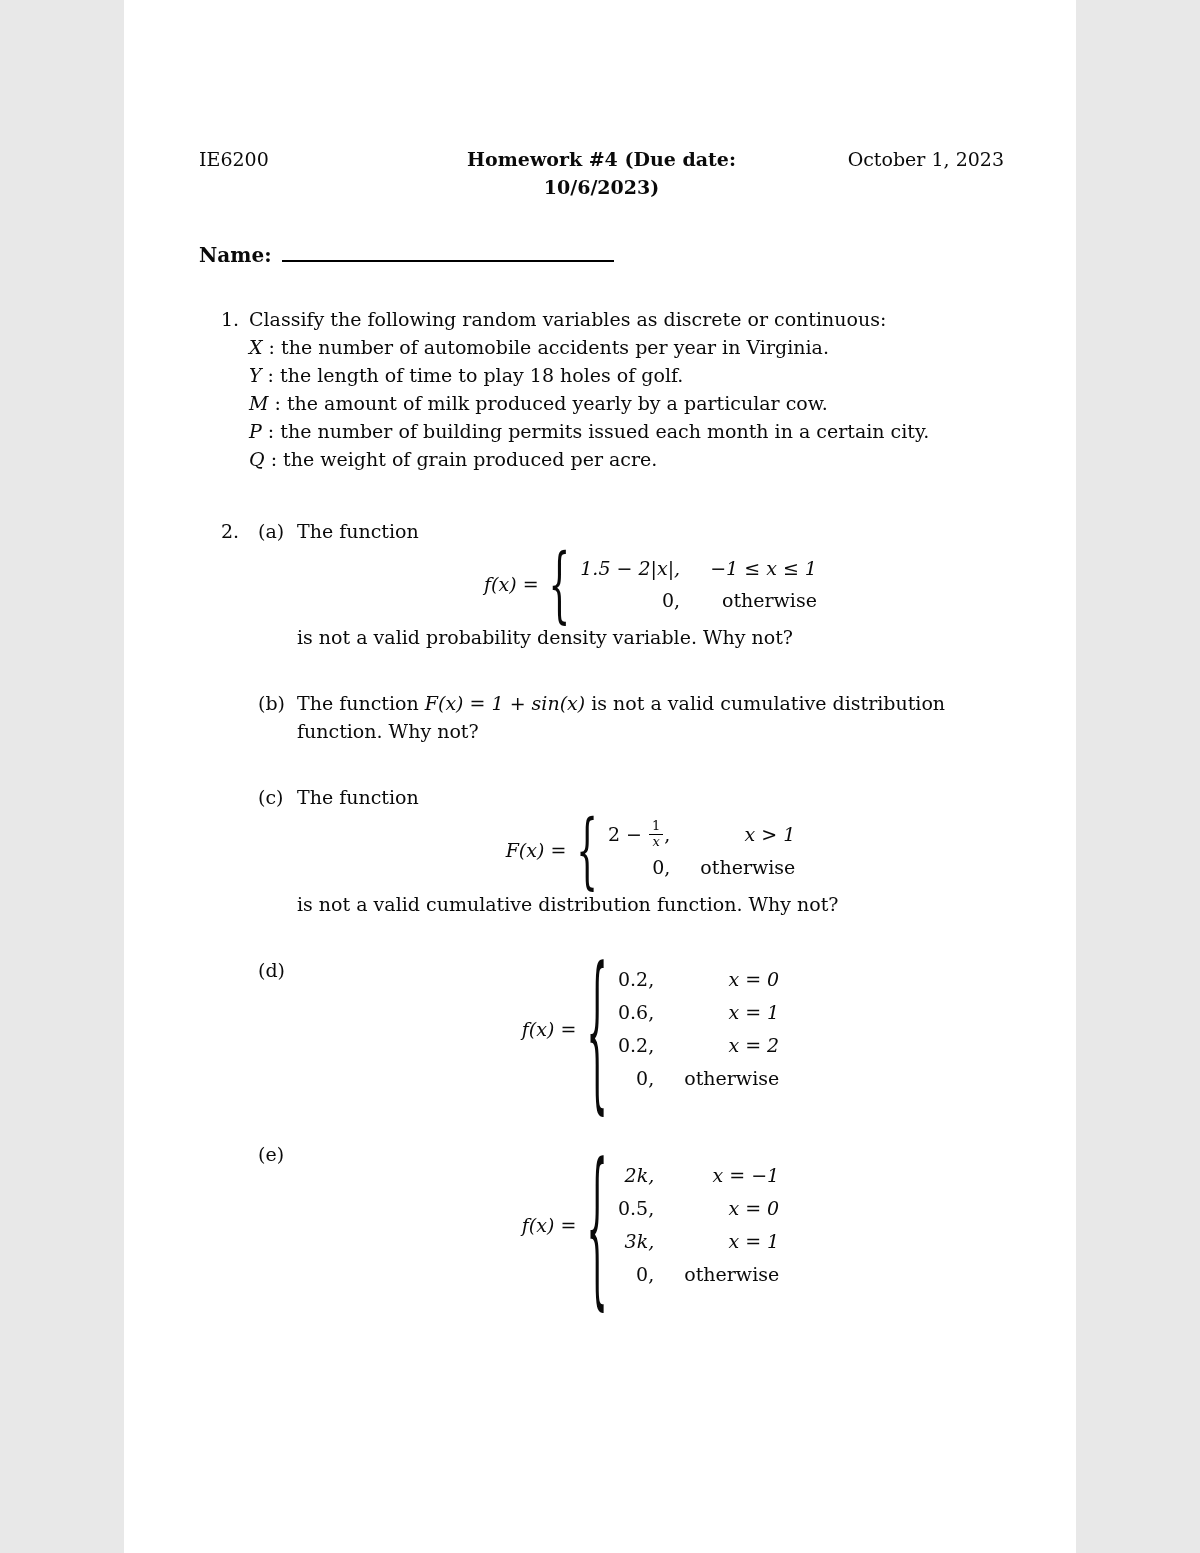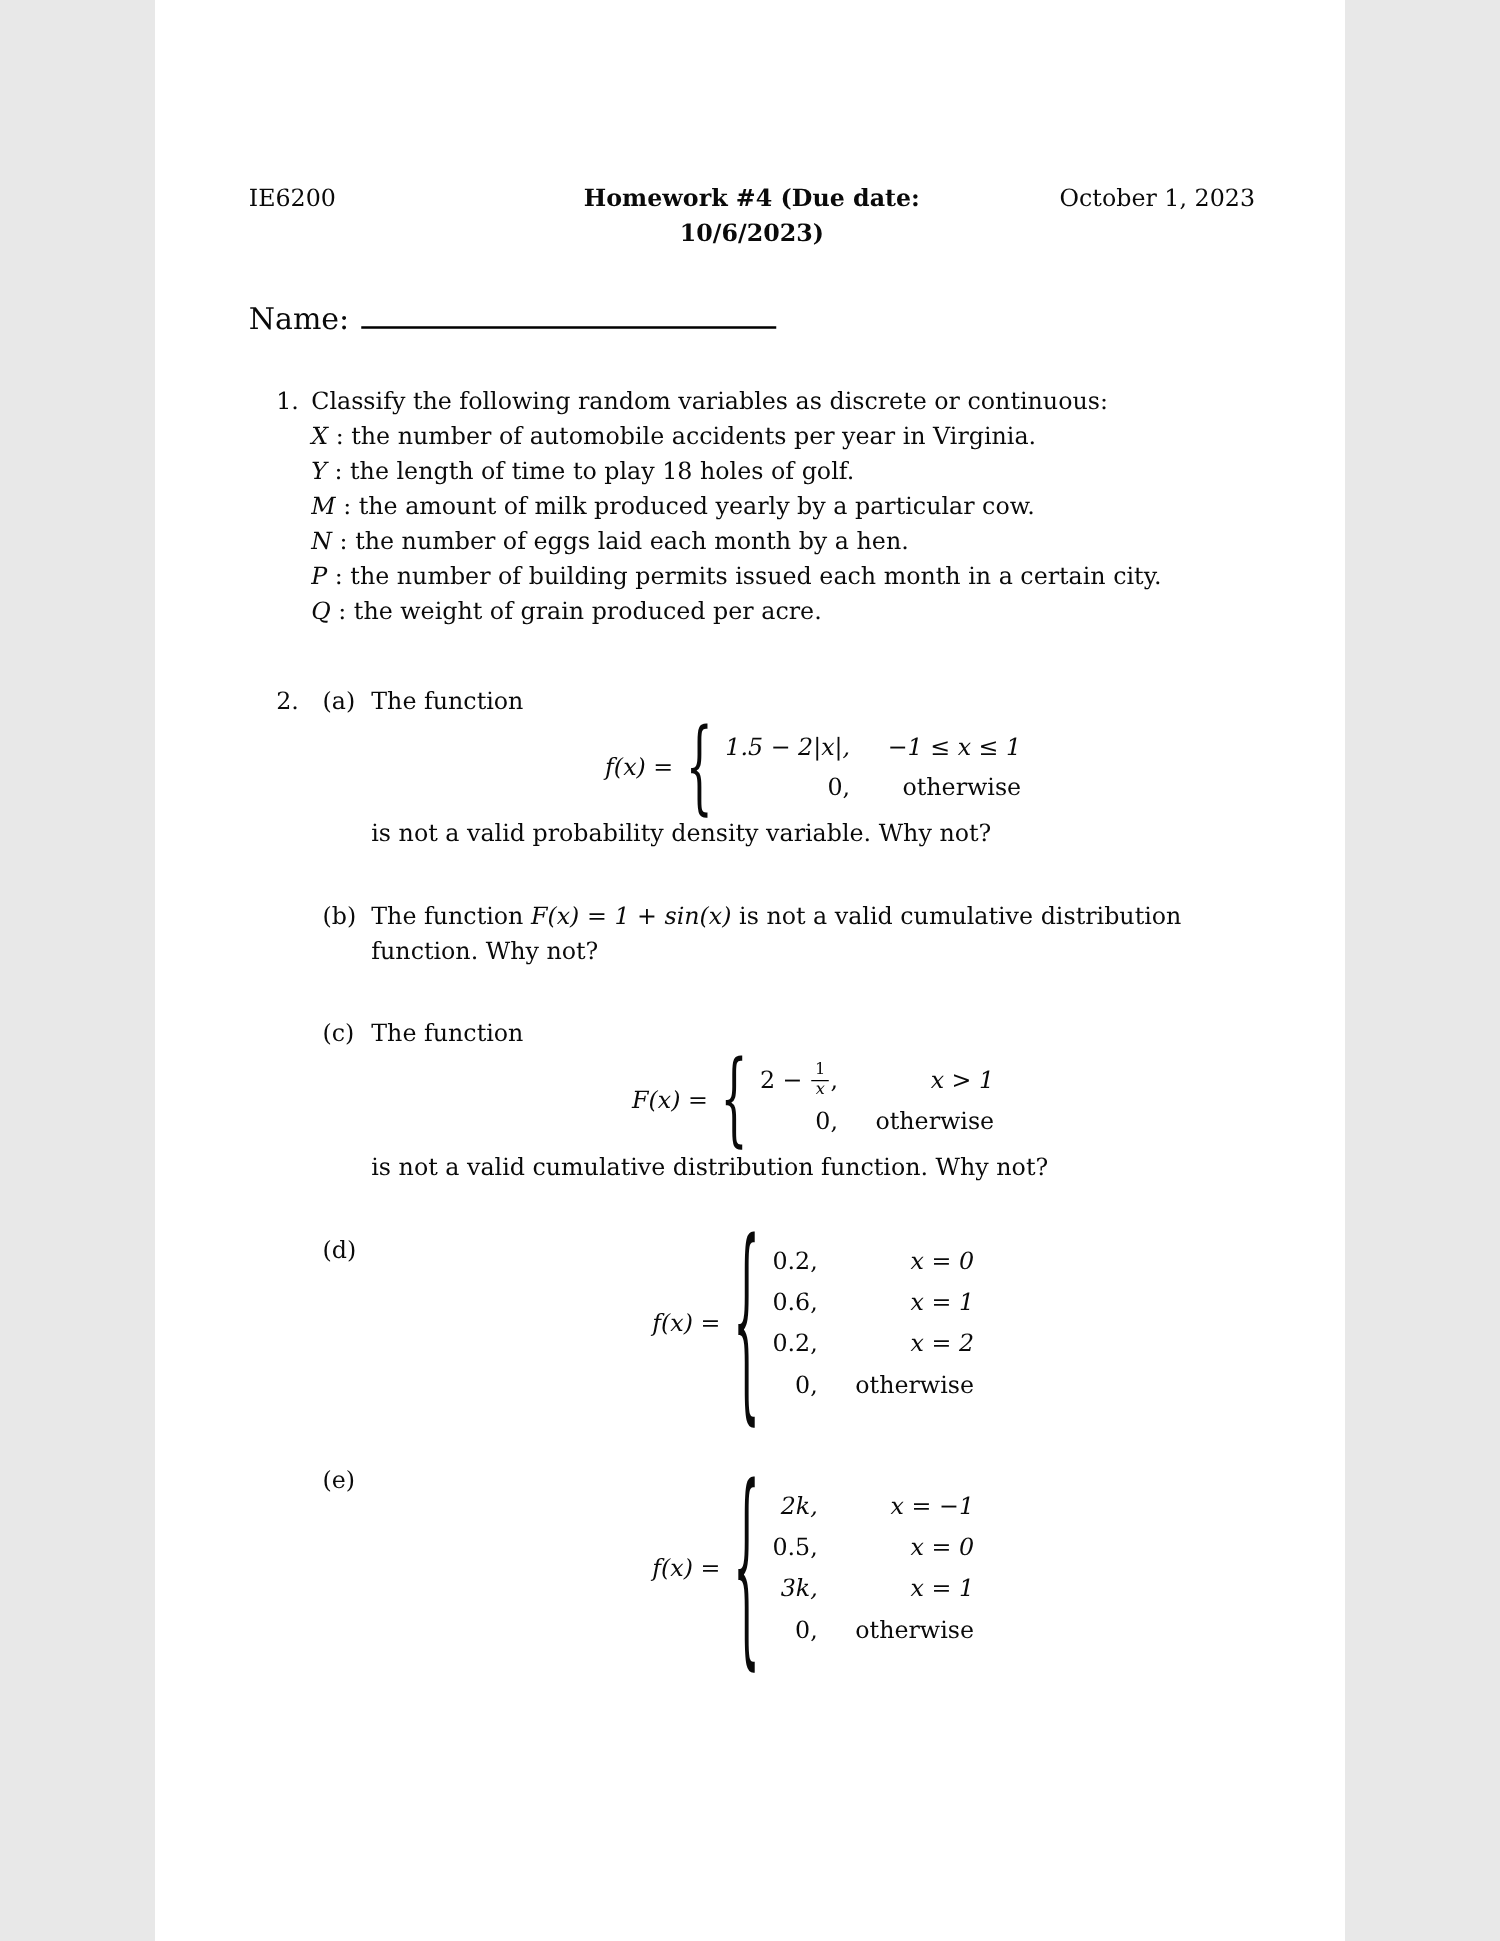--- a/index.html
+++ b/index.html
@@ -27,21 +27,21 @@
   }
 
   
   .header { display:flex; align-items:baseline; }
   .header .course { width:210px; }
   .header .title  { flex:1; text-align:center; font-weight:bold; }
   .header .date   { width:210px; text-align:right; }
 
   
   .name-row { margin-top:40px; }
-  .name-label { font-weight:normal; font-size:24px; }
+  .name-label { font-weight:bold; font-size:20px; }
   .name-blank {
     display:inline-block;
     width:332px; height:1em;
     border-bottom:2px solid #000;
     margin-left:10px;
     vertical-align:baseline;
   }
 
   
   .problem { display:flex; }
@@ -120,21 +120,20 @@
     <span class="name-label">Name:</span><span class="name-blank"></span>
   </div>
 
   <div class="problem problem-1">
     <span class="pnum w28">1.</span>
     <div class="pbody">
       <div>Classify the following random variables as discrete or continuous:</div>
       <div class="item"><span class="mi">X</span> <span>: the number of automobile accidents per year in Virginia.</span></div>
       <div class="item"><span class="mi">Y</span> <span>: the length of time to play 18 holes of golf.</span></div>
       <div class="item"><span class="mi">M</span> <span>: the amount of milk produced yearly by a particular cow.</span></div>
-      <div class="item"><span class="mi">N</span> <span>: the number of eggs laid each month by a hen.</span></div>
       <div class="item"><span class="mi">P</span> <span>: the number of building permits issued each month in a certain city.</span></div>
       <div class="item"><span class="mi">Q</span> <span>: the weight of grain produced per acre.</span></div>
     </div>
   </div>
 
   <div class="problem problem-2">
     <span class="pnum w37">2.</span>
     <div class="pbody">
 
       <div class="part">

